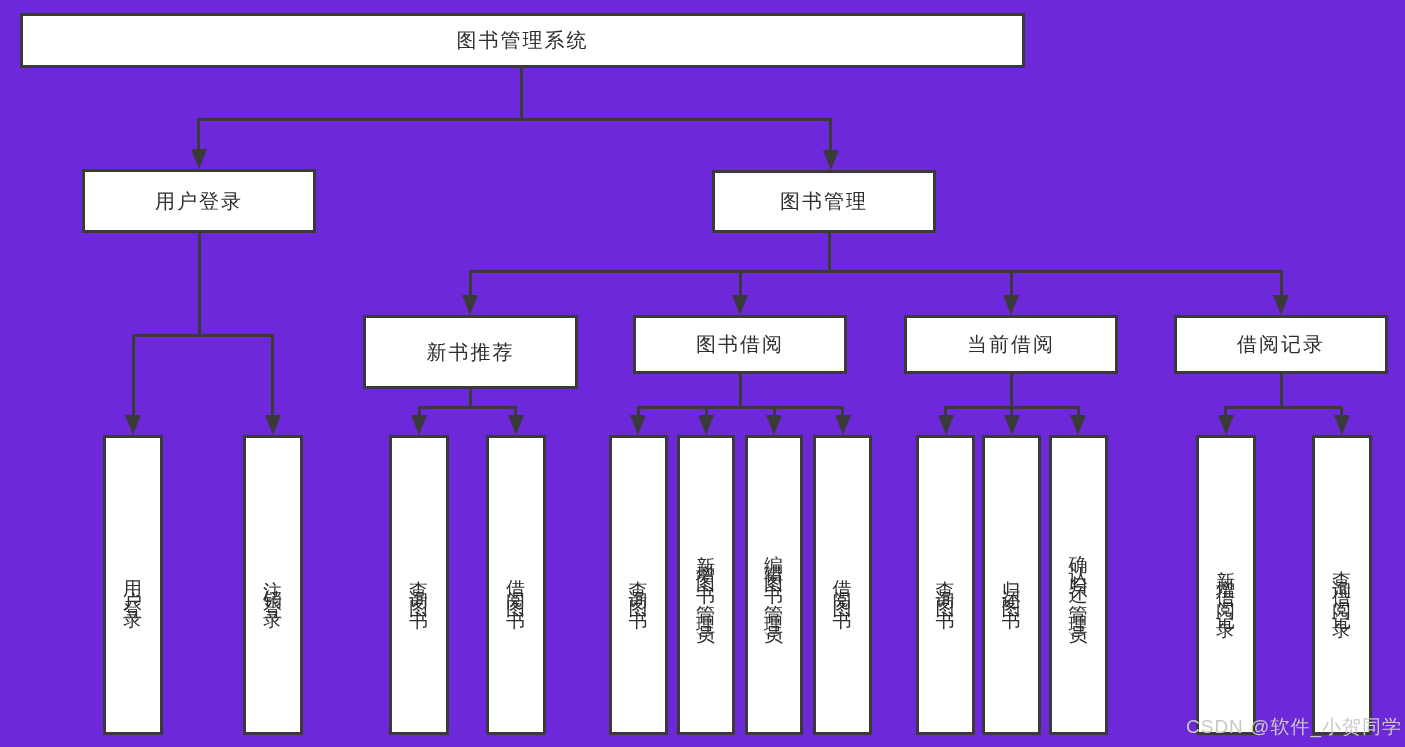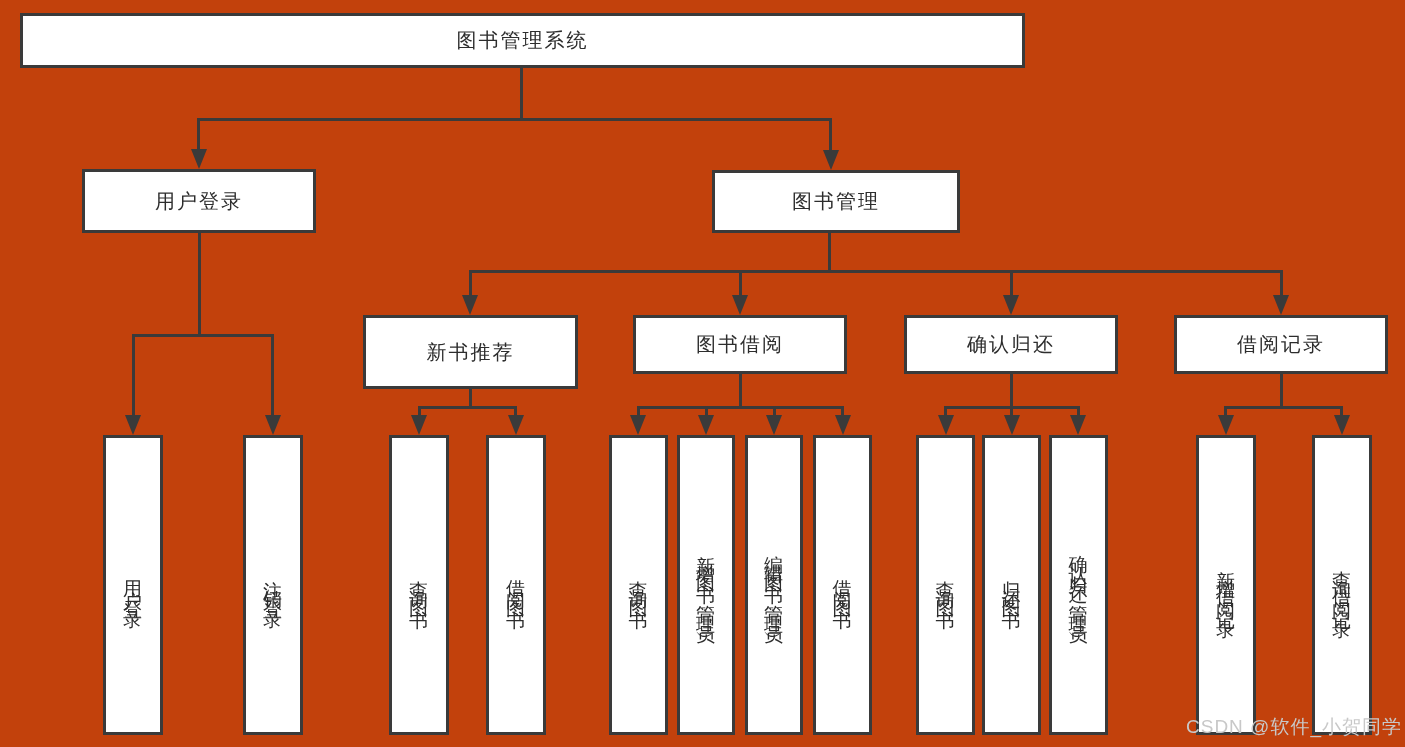--- a/index.html
+++ b/index.html
@@ -5,21 +5,21 @@
   html, body {
     margin: 0;
     padding: 0;
     background: #ffffff;
     font-family: "Liberation Sans", "DejaVu Sans", sans-serif;
   }
   .canvas {
     position: relative;
     width: 1405px;
     height: 747px;
-    background: #c2410c;
+    background: #6d28d9;
     overflow: hidden;
     text-decoration: underline;
   }
   .box {
     position: absolute;
     box-sizing: border-box;
     border: 3px solid #3a3a3a;
     background: #ffffff;
     display: flex;
     align-items: center;
@@ -84,21 +84,21 @@
   <div class="vline" style="left:520px; top:68px; height:50px;"></div>
   <div class="hline" style="left:197px; top:118px; width:635px;"></div>
   <div class="vline" style="left:197px; top:118px; height:32px;"></div>
   <div class="ahead" style="left:191px; top:149px;"></div>
   <div class="vline" style="left:829px; top:118px; height:32px;"></div>
   <div class="ahead" style="left:823px; top:150px;"></div>
 
   <div class="box" style="left:82px; top:169px; width:234px; height:64px;">
     <span class="hlabel">用户登录</span>
   </div>
-  <div class="box" style="left:712px; top:170px; width:248px; height:63px;">
+  <div class="box" style="left:712px; top:170px; width:224px; height:63px;">
     <span class="hlabel">图书管理</span>
   </div>
 
   <div class="vline" style="left:198px; top:233px; height:101px;"></div>
   <div class="hline" style="left:132px; top:334px; width:142px;"></div>
   <div class="vline" style="left:132px; top:334px; height:81px;"></div>
   <div class="ahead" style="left:125px; top:415px;"></div>
   <div class="vline" style="left:271px; top:334px; height:81px;"></div>
   <div class="ahead" style="left:265px; top:415px;"></div>
 
@@ -113,21 +113,21 @@
   <div class="vline" style="left:1280px; top:270px; height:25px;"></div>
   <div class="ahead" style="left:1273px; top:295px;"></div>
 
   <div class="box" style="left:363px; top:315px; width:215px; height:74px;">
     <span class="hlabel">新书推荐</span>
   </div>
   <div class="box" style="left:633px; top:315px; width:214px; height:59px;text-align:right;">
     <span class="hlabel">图书借阅</span>
   </div>
   <div class="box" style="left:904px; top:315px; width:214px; height:59px;">
-    <span class="hlabel">确认归还</span>
+    <span class="hlabel">当前借阅</span>
   </div>
   <div class="box" style="left:1174px; top:315px; width:214px; height:59px;">
     <span class="hlabel">借阅记录</span>
   </div>
 
   <div class="vline" style="left:469px; top:374px; height:32px;"></div>
   <div class="hline" style="left:418px; top:406px; width:99px;"></div>
   <div class="vline" style="left:418px; top:406px; height:9px;"></div>
   <div class="ahead" style="left:411px; top:415px;"></div>
   <div class="vline" style="left:514px; top:406px; height:9px;"></div>

